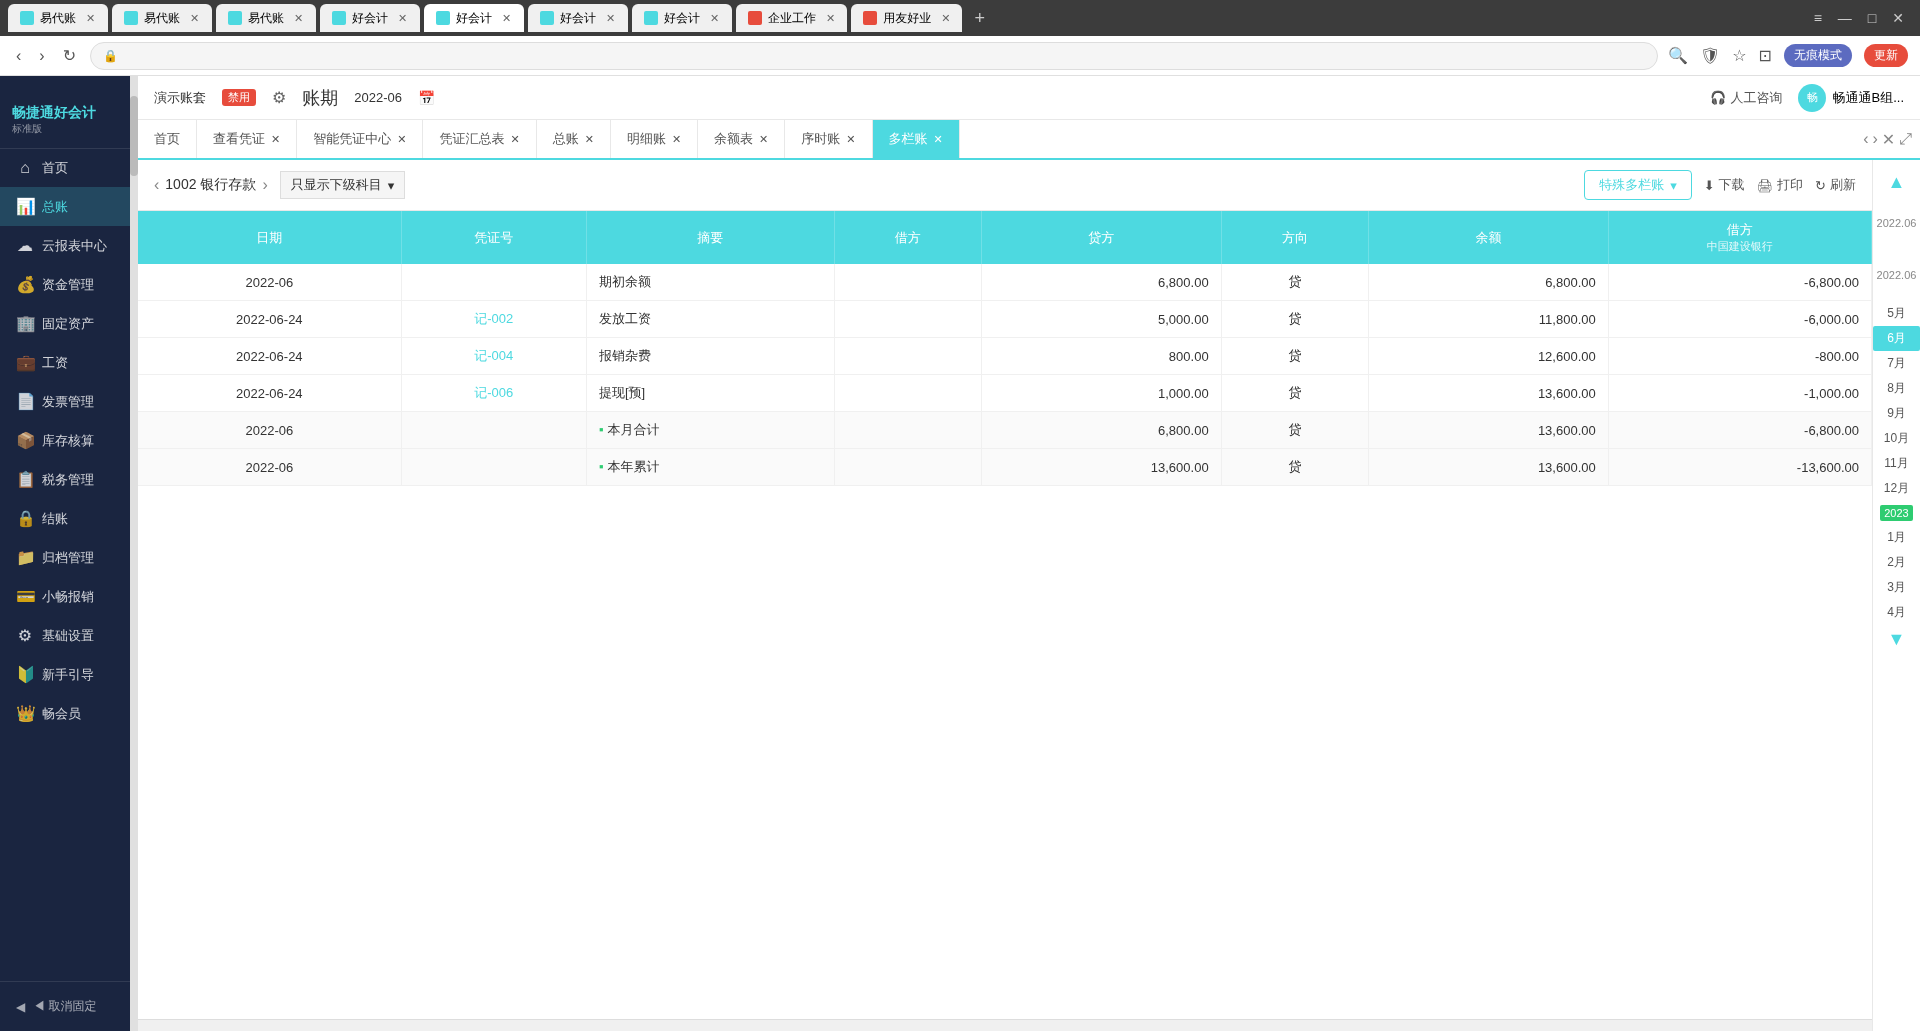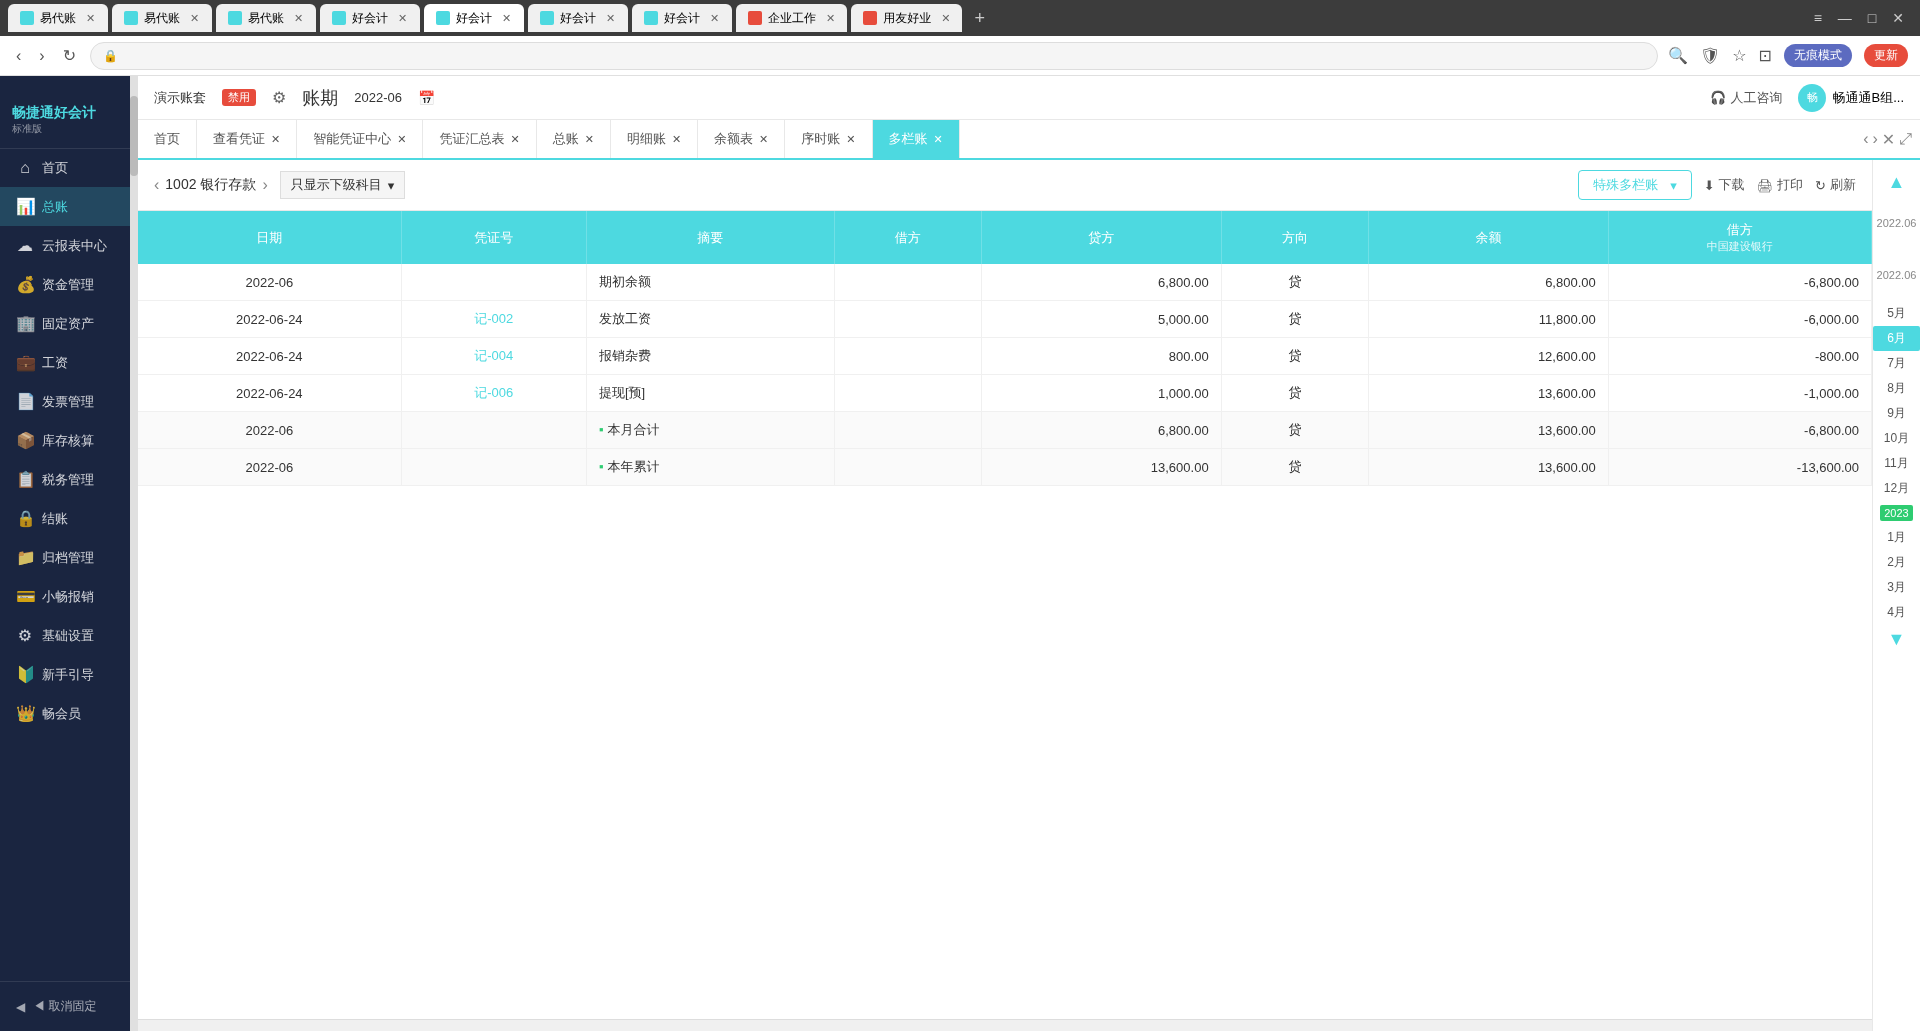--- a/index.html
+++ b/index.html
@@ -60,21 +60,21 @@
     .content-area { flex: 1; display: flex; overflow: hidden; }
     .ledger-main { flex: 1; display: flex; flex-direction: column; overflow: hidden; padding: 0; background: #fff; }
 
     
     .ledger-header { display: flex; align-items: center; padding: 10px 16px; gap: 12px; background: #fff; border-bottom: 1px solid #e8e8e8; }
     .breadcrumb-nav { display: flex; align-items: center; gap: 6px; }
     .breadcrumb-btn { font-size: 16px; color: #888; cursor: pointer; }
     .account-code { font-size: 14px; color: #333; font-weight: 500; }
     .filter-select { display: flex; align-items: center; gap: 6px; background: #f5f5f5; border: 1px solid #ddd; border-radius: 0; padding: 4px 10px; font-size: 13px; color: #333; cursor: pointer; }
     .ledger-actions { margin-left: auto; display: flex; gap: 12px; align-items: center; }
-    .multi-col-btn { border: 1px solid #4dd9e0; color: #4dd9e0; background: #fff; border-radius: 4px; padding: 5px 14px; font-size: 13px; cursor: pointer; display: flex; align-items: center; gap: 12px; }
+    .multi-col-btn { border: 1px solid #4dd9e0; color: #4dd9e0; background: #fff; border-radius: 4px; padding: 5px 14px; font-size: 13px; cursor: pointer; display: flex; align-items: center; gap: 6px; }
     .action-btn { color: #555; font-size: 13px; cursor: pointer; display: flex; align-items: center; gap: 4px; }
 
     
     .ledger-table-wrap { flex: 1; overflow: auto; }
     table { width: 100%; border-collapse: collapse; }
     thead tr th { background: #4dd9e0; color: #fff; font-size: 13px; font-weight: 500; padding: 10px 12px; text-align: center; border-right: 1px solid rgba(255,255,255,0.2); margin-top: 32px; }
     tbody tr td { font-size: 13px; color: #333; padding: 9px 12px; text-align: center; border-bottom: 1px solid #f0f0f0; border-right: 1px solid #f0f0f0; }
     .td-left { text-align: left; }
     .td-right { text-align: right; }
     .voucher-link { color: #4dd9e0; cursor: pointer; text-decoration: none; }

